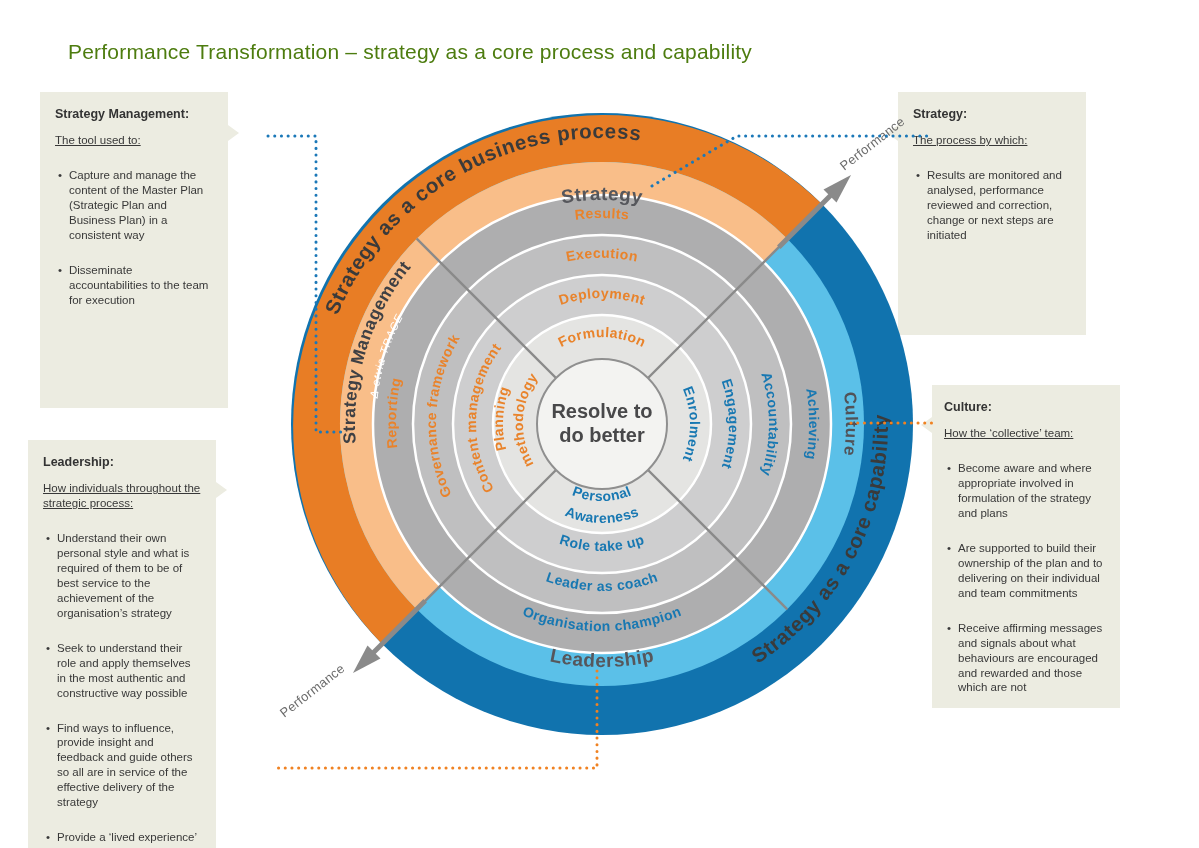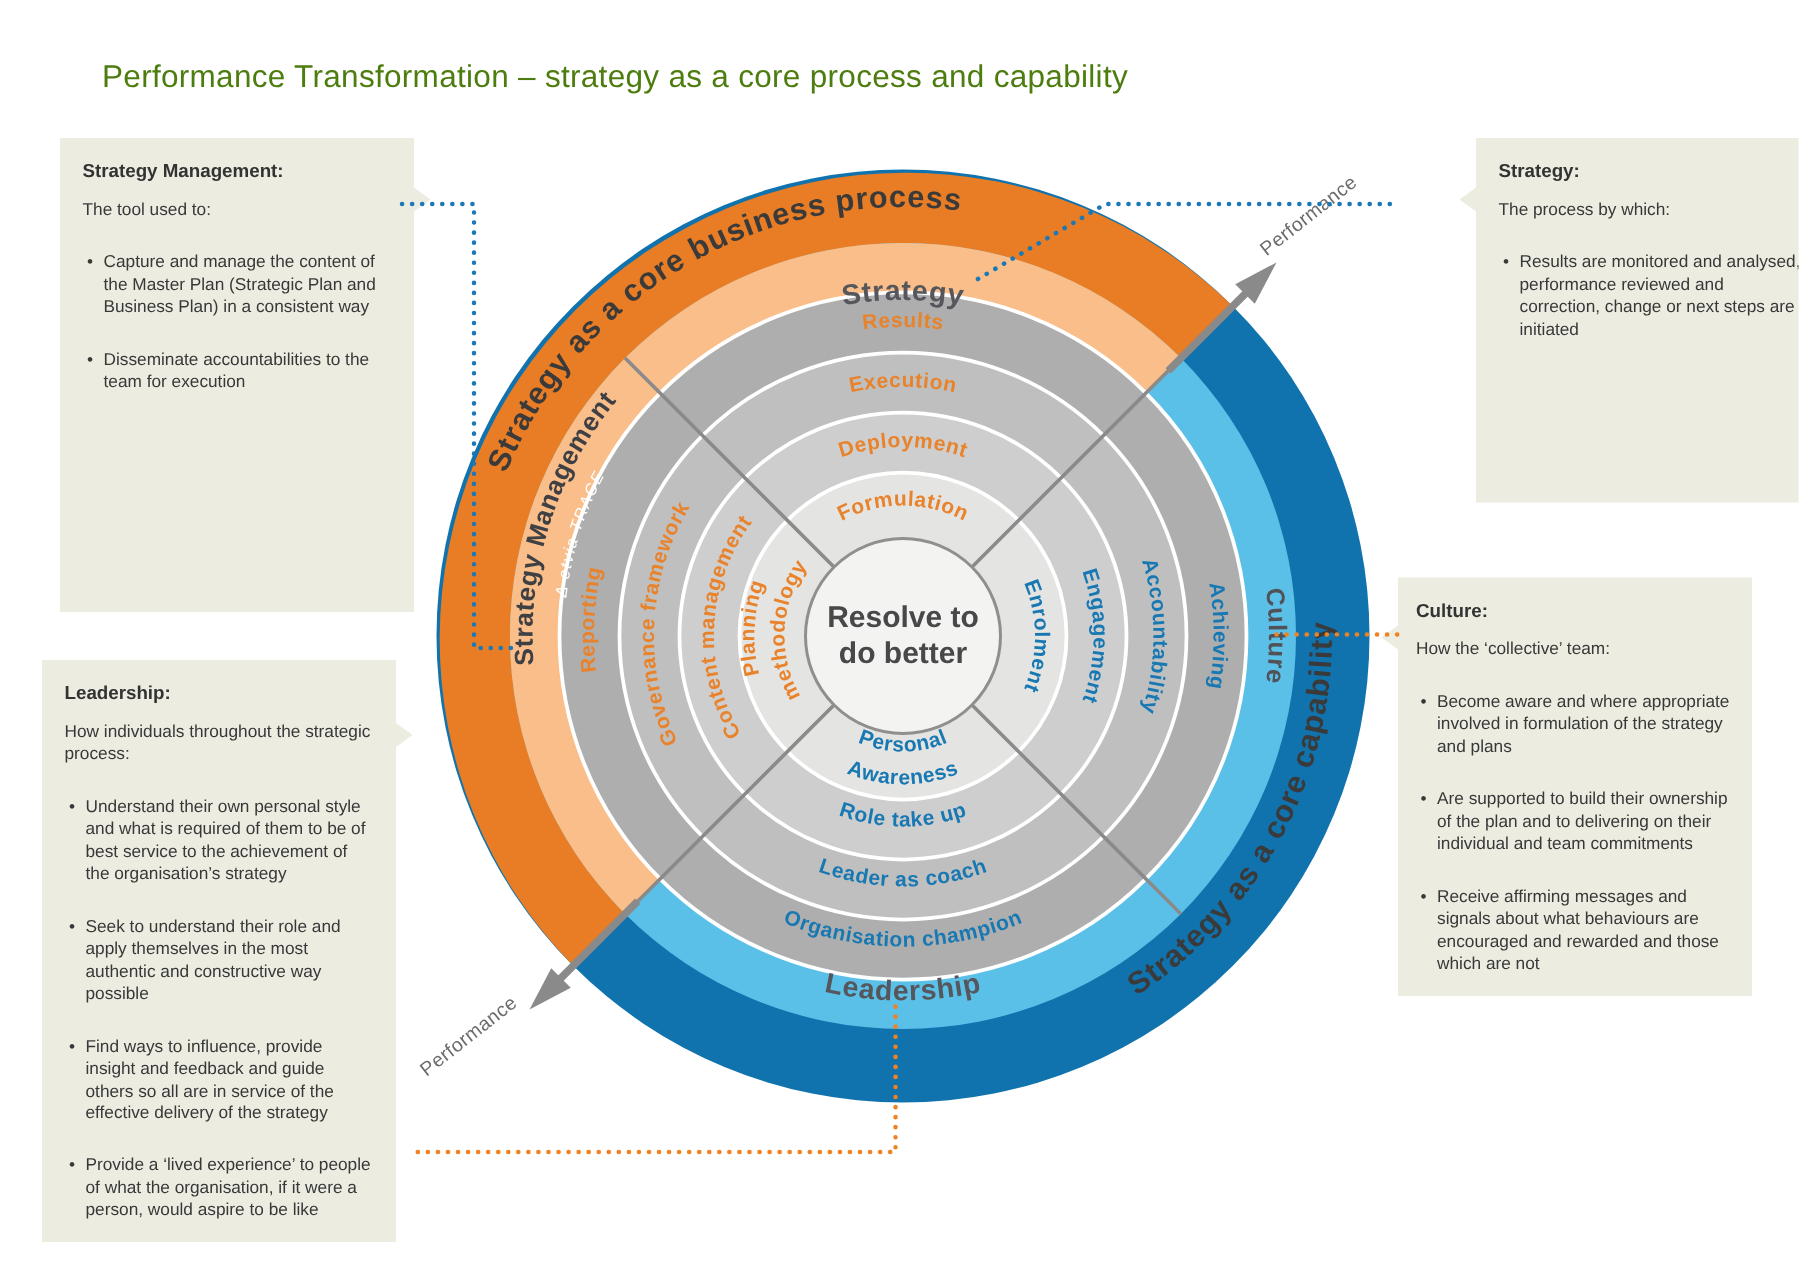--- a/index.html
+++ b/index.html
@@ -1,31 +1,31 @@
 <!DOCTYPE html>
 <html><head>
 <meta charset="utf-8">
 <style>
   html,body{margin:0;padding:0;background:#fff;}
   body{width:1199px;height:848px;position:relative;font-family:"Liberation Sans",sans-serif;overflow:hidden;}
   .title{position:absolute;left:40px;top:40px;font-size:21px;color:#4d7c0f;letter-spacing:.2px;margin-left:28px;}
-  .info-box{position:absolute;width:236px;background:#ECECE1;color:#383838;padding:14px 15px 12px 15px;box-sizing:border-box;font-size:11.5px;line-height:1.3;}
+  .info-box{position:absolute;width:188px;background:#ECECE1;color:#383838;padding:14px 15px 12px 15px;box-sizing:border-box;font-size:11.5px;line-height:1.3;}
   .info-box h3{margin:0 0 11px 0;font-size:12.5px;color:#333;}
-  .info-box .intro{margin:0 0 11px 0;}
+  .info-box .intro{margin:0 0 11px 0;text-decoration:underline;}
   .info-box ul{margin:0;padding:0;list-style:none;}
   .info-box li{position:relative;padding-left:14px;margin-bottom:1px;margin-top:20px;}
   .info-box li::before{content:"\2022";position:absolute;left:3px;}
   .ptr{position:absolute;width:0;height:0;border-top:8px solid transparent;border-bottom:8px solid transparent;}
   .ptr-right{right:-11px;border-left:11px solid #ECECE1;}
   .ptr-left{left:-11px;border-right:11px solid #ECECE1;}
   #box-sm{left:40px;top:92px;min-height:316px;}
   #box-sm .ptr{top:33px;}
   #box-ld{left:28px;top:440px;min-height:360px;}
   #box-ld .ptr{top:42px;}
-  #box-st{left:984px;top:92px;min-height:243px;}
+  #box-st{left:898px;top:92px;min-height:243px;}
   #box-st .ptr{top:33px;}
   #box-cu{left:932px;top:385px;min-height:275px;padding-left:12px;}
   #box-cu .ptr{top:32px;}
   svg{position:absolute;left:0;top:0;}
   svg text{font-family:"Liberation Sans",sans-serif;}
   .lbl-o{fill:#E9832B;font-weight:bold;font-size:14px;letter-spacing:.4px;}
   .lbl-b{fill:#1878B2;font-weight:bold;font-size:14px;letter-spacing:.4px;}
   .band-lbl{fill:#56575C;font-weight:bold;font-size:19px;letter-spacing:.5px;}
   .band-lbl-sm{fill:#3F4044;font-weight:bold;font-size:17.5px;letter-spacing:.4px;}
   .band-lbl-cu{fill:#515257;font-weight:bold;font-size:17px;letter-spacing:.5px;}

